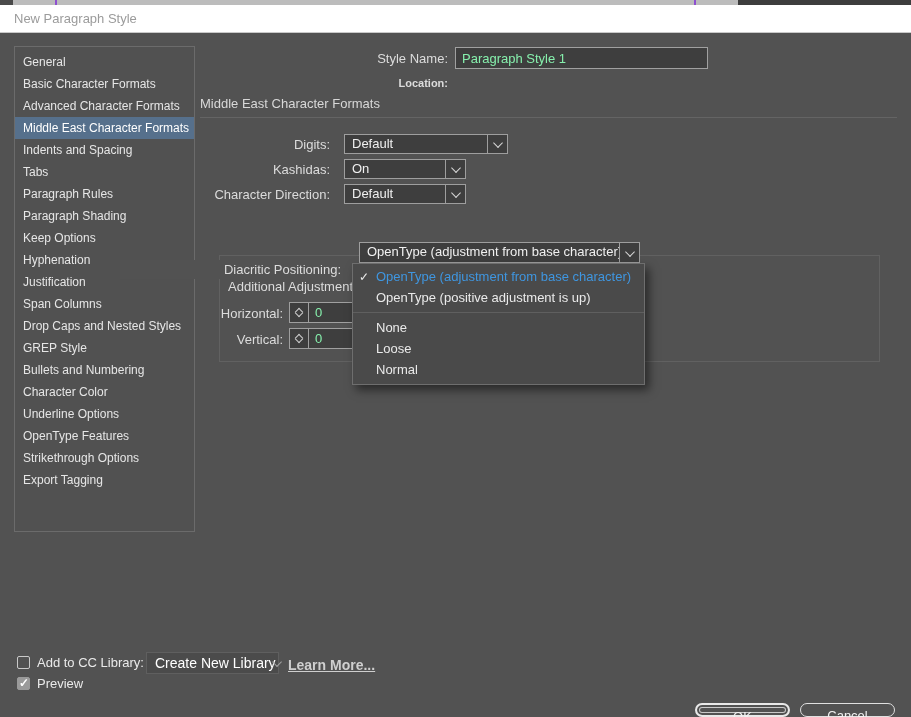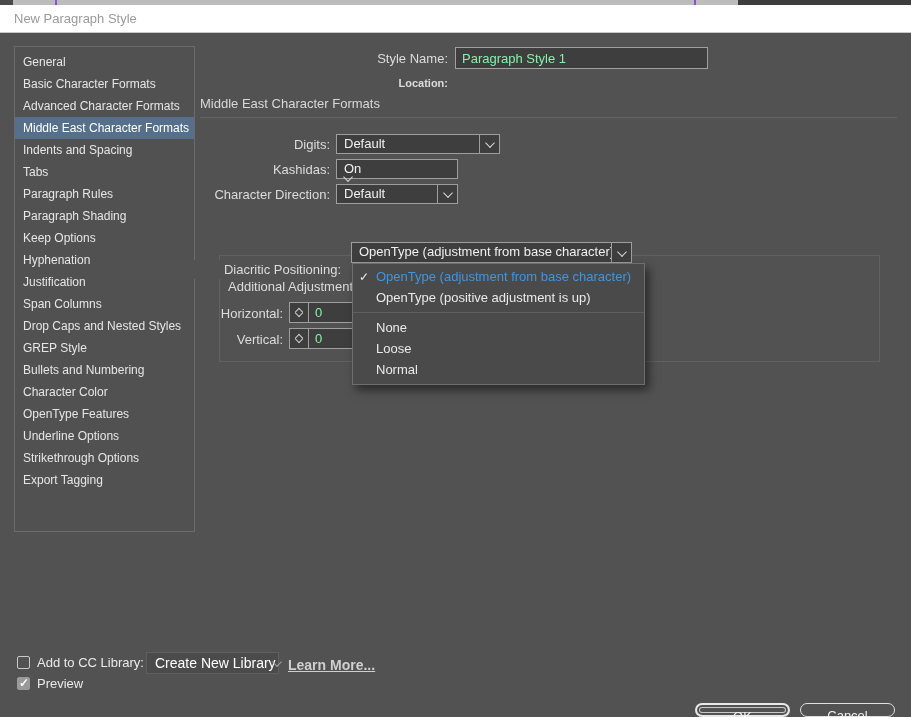--- a/index.html
+++ b/index.html
@@ -28,21 +28,21 @@
 
   
   .tinput { position:absolute; background:#3e3e3e; border:1px solid #a0a0a0; color:#86efac; font-size:13px;
             font-family:"Liberation Sans",sans-serif; padding:0 6px; outline:none; }
 
   
   .heading { position:absolute; left:200px; top:96px; font-size:13px; color:#d8d8d8; }
   .hrule { position:absolute; left:200px; top:117px; width:697px; height:1px; background:#646464; }
 
   
-  .select { position:absolute; height:20px; background:#3e3e3e; border:1px solid #9e9e9e; display:flex; align-items:stretch; cursor:default; }
+  .select { position:absolute; height:20px; background:#3e3e3e; border:1px solid #9e9e9e; display:flex; align-items:stretch; cursor:default;margin-left:8px; }
   .select .sel-value { flex:1; font-size:13px; color:#f0f0f0; line-height:18px; padding-left:7px; white-space:nowrap; overflow:hidden; }
   .select .sel-chev { width:20px; border-left:1px solid #9e9e9e; position:relative; }
   .chev { position:absolute; left:50%; top:50%; width:7px; height:7px; border-right:1.5px solid #d6d6d6; border-bottom:1.5px solid #d6d6d6;
           transform:translate(-50%,-65%) rotate(45deg); }
 
   
   .groupbox { position:absolute; left:219px; top:255px; width:661px; height:107px; border:1px solid #616161; }
   .masklbl { background:#525252; padding:2px 4px; }
 
   
@@ -156,25 +156,25 @@
 
       <div class="side-item">
         <span>Bullets and Numbering</span>
       </div>
 
       <div class="side-item">
         <span>Character Color</span>
       </div>
 
       <div class="side-item">
+        <span>Underline Options</span>
+      </div>
+
+      <div class="side-item">
         <span>OpenType Features</span>
-      </div>
-
-      <div class="side-item">
-        <span>Underline Options</span>
       </div>
 
       <div class="side-item">
         <span>Strikethrough Options</span>
       </div>
 
       <div class="side-item">
         <span>Export Tagging</span>
       </div>
 
@@ -189,21 +189,21 @@
 
   <div class="lbl right" style="left:150px; top:137px; width:180px;">Digits:</div>
   <div class="select" style="left:336px; top:134px; width:164px;">
     <span class="sel-value">Default</span>
     <span class="sel-chev">
         <span class="chev"></span>
       </span>
   </div>
 
   <div class="lbl right" style="left:150px; top:162px; width:180px;">Kashidas:</div>
-  <div class="select" style="left:336px; top:159px; width:122px;flex-direction:column;">
+  <div class="select" style="left:336px; top:159px; width:122px;">
     <span class="sel-value">On</span>
     <span class="sel-chev">
         <span class="chev"></span>
       </span>
   </div>
 
   <div class="lbl right" style="left:150px; top:187px; width:180px;">Character Direction:</div>
   <div class="select" style="left:336px; top:184px; width:122px;">
     <span class="sel-value">Default</span>
     <span class="sel-chev">

